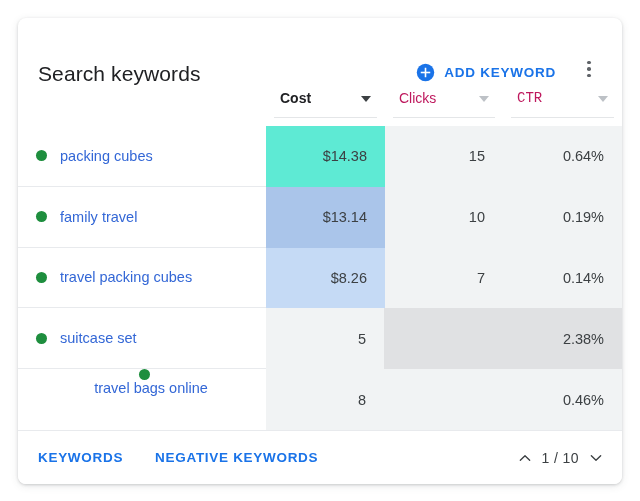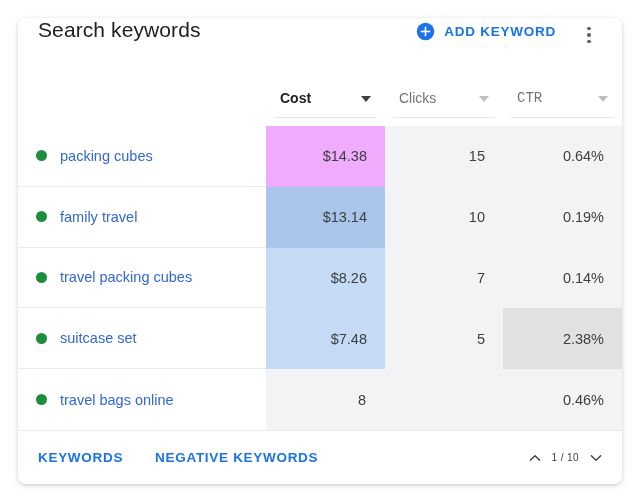--- a/index.html
+++ b/index.html
@@ -24,21 +24,21 @@
     overflow: hidden;
     display: flex;
     flex-direction: column;
   }
 
   
   .card-header {
     height: 68px;
     flex: 0 0 68px;
     display: flex;
-    align-items: flex-start;
+    align-items: flex-end;
     padding: 0 16px 0 20px;
     box-sizing: border-box;
   }
   .card-title {
     font-size: 21px;
     color: #202124;
     font-weight: 400;
     letter-spacing: 0.1px;
     white-space: nowrap;
   }
@@ -96,21 +96,21 @@
     align-items: flex-start;
     justify-content: space-between;
     padding: 4px 14px 0 14px;
     position: relative;
   }
   .ch-cost   { width: 119px; flex: 0 0 119px; }
   .ch-clicks { width: 118px; flex: 0 0 118px; }
   .ch-ctr    { flex: 1 1 auto; font-family: Liberation Mono, monospace; }
   .ch-cell .ch-label {
     font-size: 14px;
-    color: #737373;
+    color: #be185d;
     white-space: nowrap;
     line-height: 17px;
   }
   .ch-cell.active .ch-label {
     color: #202124;
     font-weight: bold;
   }
   .caret {
     width: 0; height: 0;
     border-left: 5.5px solid transparent;
@@ -143,21 +143,21 @@
   .cell-kw {
     width: 248px;
     flex: 0 0 248px;
     display: flex;
     align-items: center;
     padding-left: 18px;
     box-sizing: border-box;
     border-bottom: 1px solid #e8eaed;
     background: #ffffff;
   }
-  .row:last-child .cell-kw { border-bottom: none; }
+  .row:last-child .cell-kw { border-bottom: none; flex-direction: column; }
   .dot {
     width: 11px; height: 11px;
     border-radius: 50%;
     background: #1e8e3e;
     flex: 0 0 11px;
     margin-right: 13px;
   }
   .kw-link {
     font-size: 14.5px;
     color: #3367d6;
@@ -198,21 +198,21 @@
     cursor: pointer;
     white-space: nowrap;
   }
   .ftab + .ftab { margin-left: 32px; }
   .footer-spacer { flex: 1 1 auto; }
   .pager {
     display: flex;
     align-items: center;
     gap: 9px;
     color: #3c4043;
-    font-size: 10px;
+    font-size: 14px;
   }
   .chev { width: 16px; height: 16px; cursor: pointer; display: block; }
   .pager-label { white-space: nowrap; letter-spacing: 0.4px; }
 </style>
 </head>
 <body>
 
 <div id="card">
 
   <div class="card-header">
@@ -257,21 +257,21 @@
     </div>
   </div>
 
   <div class="table">
 
     <div class="row">
       <div class="cell-kw">
         <span class="dot"></span>
         <span class="kw-link">packing cubes</span>
       </div>
-      <div class="cell-num cell-cost" style="background: #f0abfc;">$14.38</div>
+      <div class="cell-num cell-cost" style="background: #5eead4;">$14.38</div>
       <div class="cell-num cell-clicks">15</div>
       <div class="cell-num cell-ctr">0.64%</div>
     </div>
 
     <div class="row">
       <div class="cell-kw">
         <span class="dot"></span>
         <span class="kw-link">family travel</span>
       </div>
       <div class="cell-num cell-cost" style="background: rgb(170, 197, 234);">$13.14</div>
@@ -287,21 +287,20 @@
       <div class="cell-num cell-cost" style="background: rgb(197, 218, 245); text-align: center;">$8.26</div>
       <div class="cell-num cell-clicks">7</div>
       <div class="cell-num cell-ctr">0.14%</div>
     </div>
 
     <div class="row">
       <div class="cell-kw">
         <span class="dot"></span>
         <span class="kw-link">suitcase set</span>
       </div>
-      <div class="cell-num cell-cost" style="background: rgb(197, 218, 245);">$7.48</div>
       <div class="cell-num cell-clicks">5</div>
       <div class="cell-num cell-ctr hl">2.38%</div>
     </div>
 
     <div class="row">
       <div class="cell-kw">
         <span class="dot"></span>
         <span class="kw-link">travel bags online</span>
       </div>
       <div class="cell-num cell-clicks">8</div>

